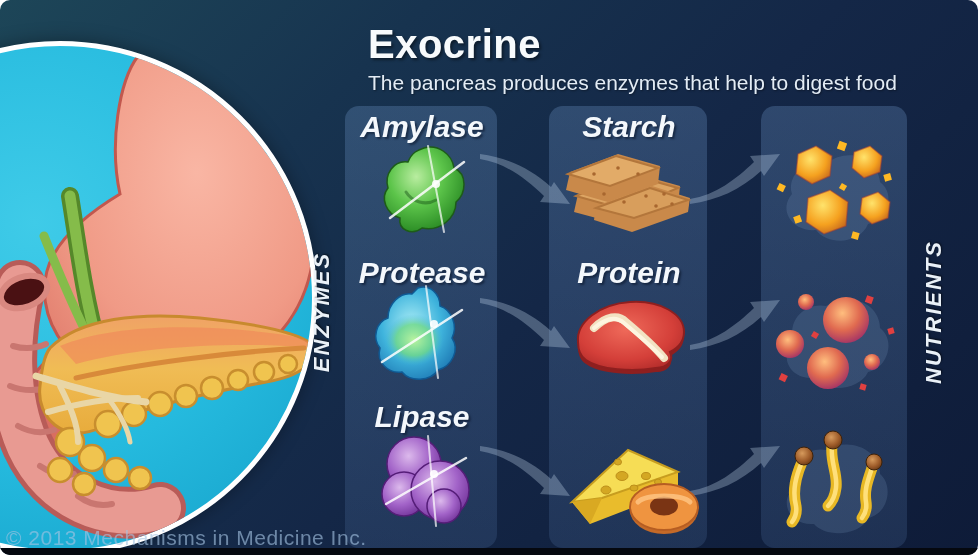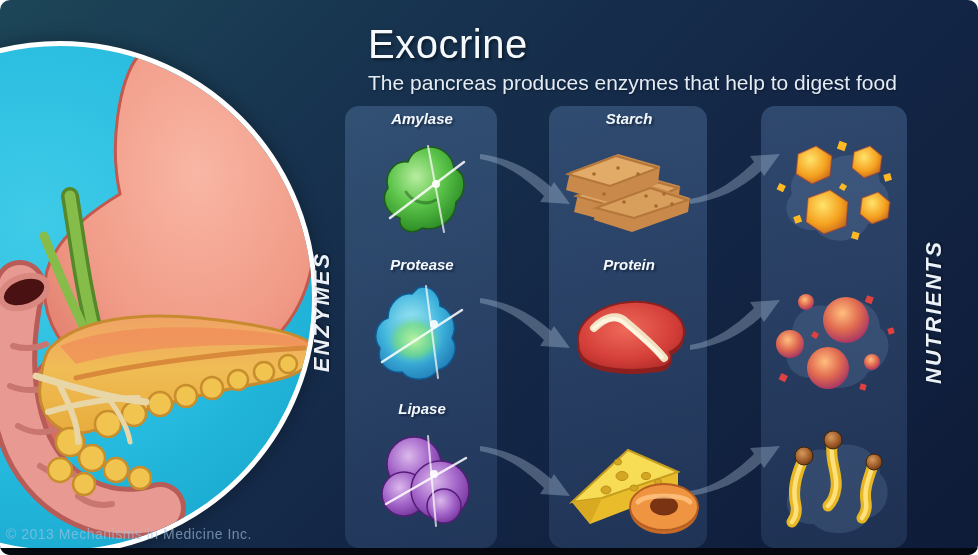--- a/index.html
+++ b/index.html
@@ -14,21 +14,21 @@
     position:absolute;left:-197px;top:41px;width:504px;height:504px;
     border:5px solid #ffffff;border-radius:50%;
     background:radial-gradient(circle at 45% 35%, #3fcbe8 0%, #25bade 55%, #149fc8 100%);
     overflow:hidden;z-index:1;
     box-shadow:0 0 18px rgba(0,0,0,0.35);
   }
   .inset svg{position:absolute;left:0;top:0;}
   
   .hdr{position:absolute;left:368px;top:22px;z-index:5;}
   .hdr h1{
-    margin:0;color:#f7fafc;font-size:40px;font-weight:normal;letter-spacing:.5px;
+    margin:0;color:#f7fafc;font-size:40px;font-weight:bold;letter-spacing:.5px;
     text-shadow:2px 2px 3px rgba(0,0,0,.45);
   }
   .hdr p{margin:4px 0 8px 0;color:#e3ecf5;font-size:21px;text-shadow:1px 1px 2px rgba(0,0,0,.4);}
   
   .panel{
     position:absolute;top:106px;height:442px;border-radius:14px;z-index:2;
     background:linear-gradient(180deg, rgba(110,150,200,.30) 0%, rgba(85,120,170,.22) 100%);
   }
   .panel.p1{left:345px;width:152px;}
   .panel.p2{left:549px;width:158px;}
@@ -36,28 +36,28 @@
   
   .axis{
     position:absolute;width:170px;height:40px;line-height:40px;text-align:center;
     color:#eaf1f8;font-size:22px;font-weight:bold;font-style:italic;letter-spacing:2px;
     transform:rotate(-90deg);z-index:5;text-shadow:1px 1px 2px rgba(0,0,0,.5);
   }
   .axis.enz{left:237px;top:292px;}
   .axis.nut{left:849px;top:292px;}
   
   .ilabel{
-    position:absolute;z-index:6;color:#f4f8fc;font-size:15px;font-weight:bold;font-style:italic;
+    position:absolute;z-index:6;color:#f4f8fc;font-size:30px;font-weight:bold;font-style:italic;
     text-align:center;text-shadow:2px 2px 2px rgba(10,20,40,.55);
   }
   .art{position:absolute;z-index:4;}
   .arrows{position:absolute;left:0;top:0;z-index:3;pointer-events:none;}
   .copyright{
     position:absolute;left:6px;top:526px;z-index:7;
-    color:rgba(165,196,226,.62);font-size:14px;letter-spacing:.5px;
+    color:rgba(165,196,226,.62);font-size:21px;letter-spacing:.5px;
   }
   .bottombar{position:absolute;left:0;top:548px;width:978px;height:7px;background:#05080f;z-index:8;}
 </style>
 </head>
 <body>
 
 <div class="stage">
 
   <div class="inset">
     <svg width="504" height="504" viewBox="0 0 504 504">

